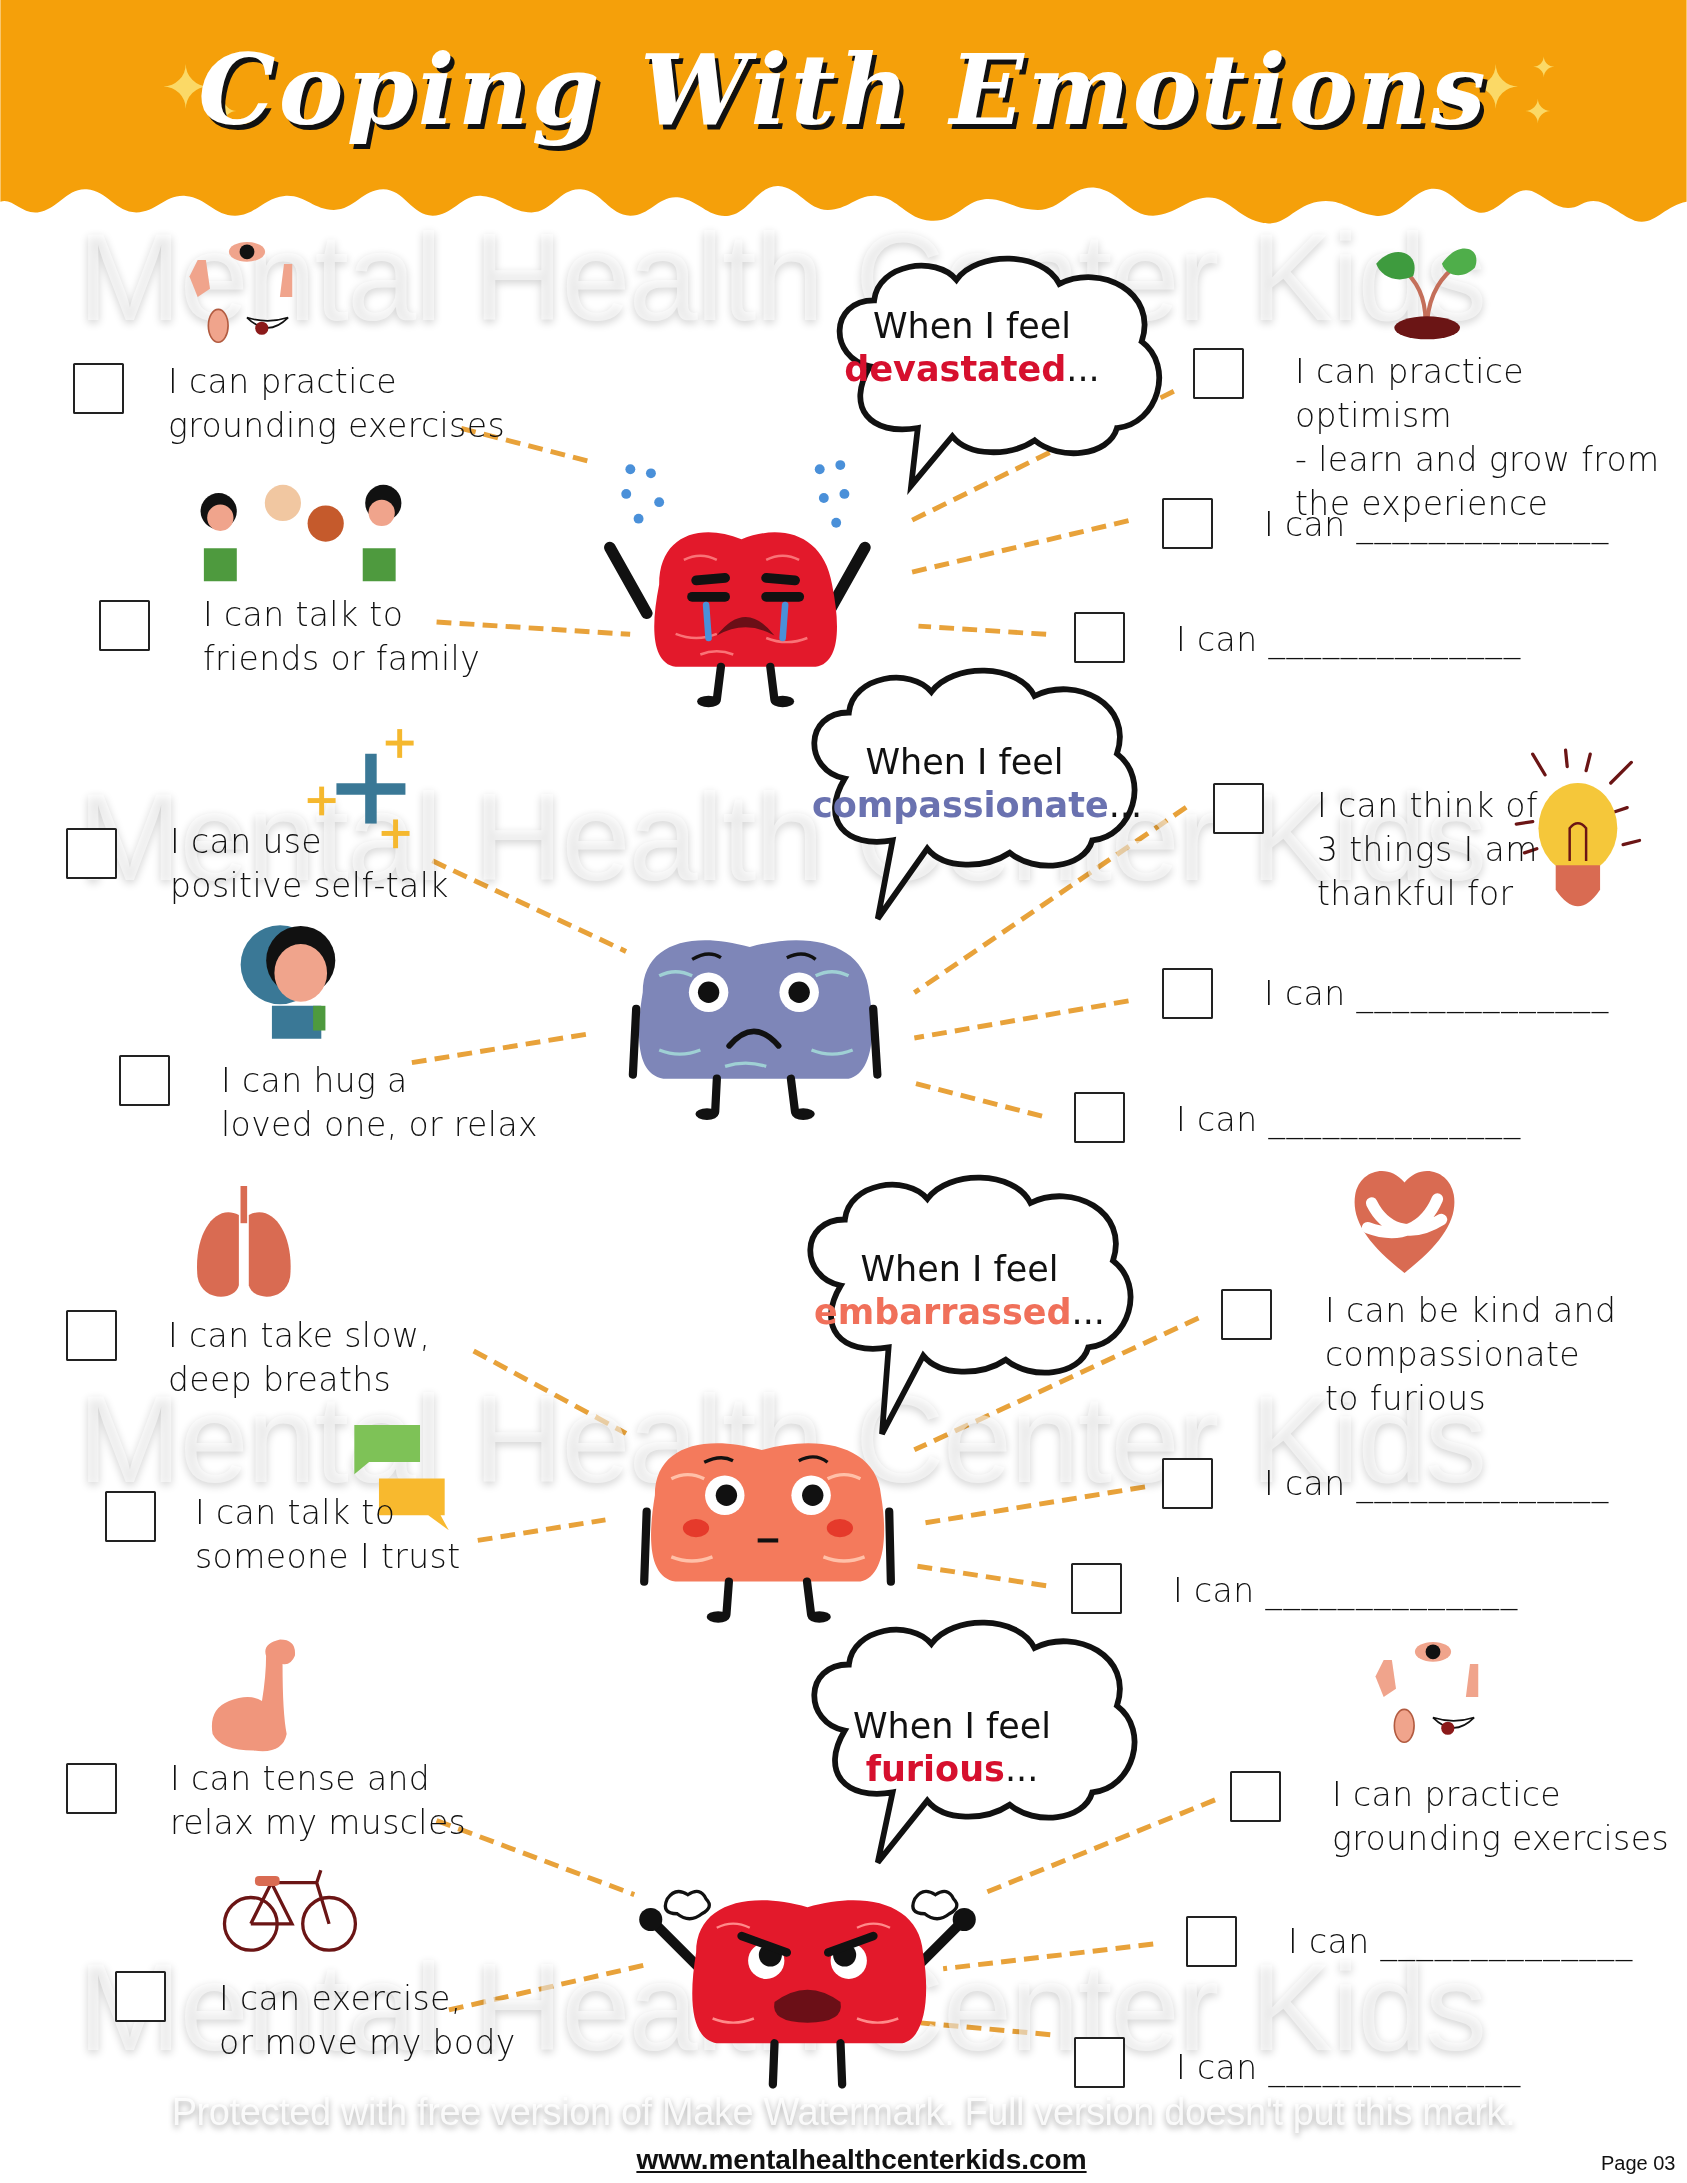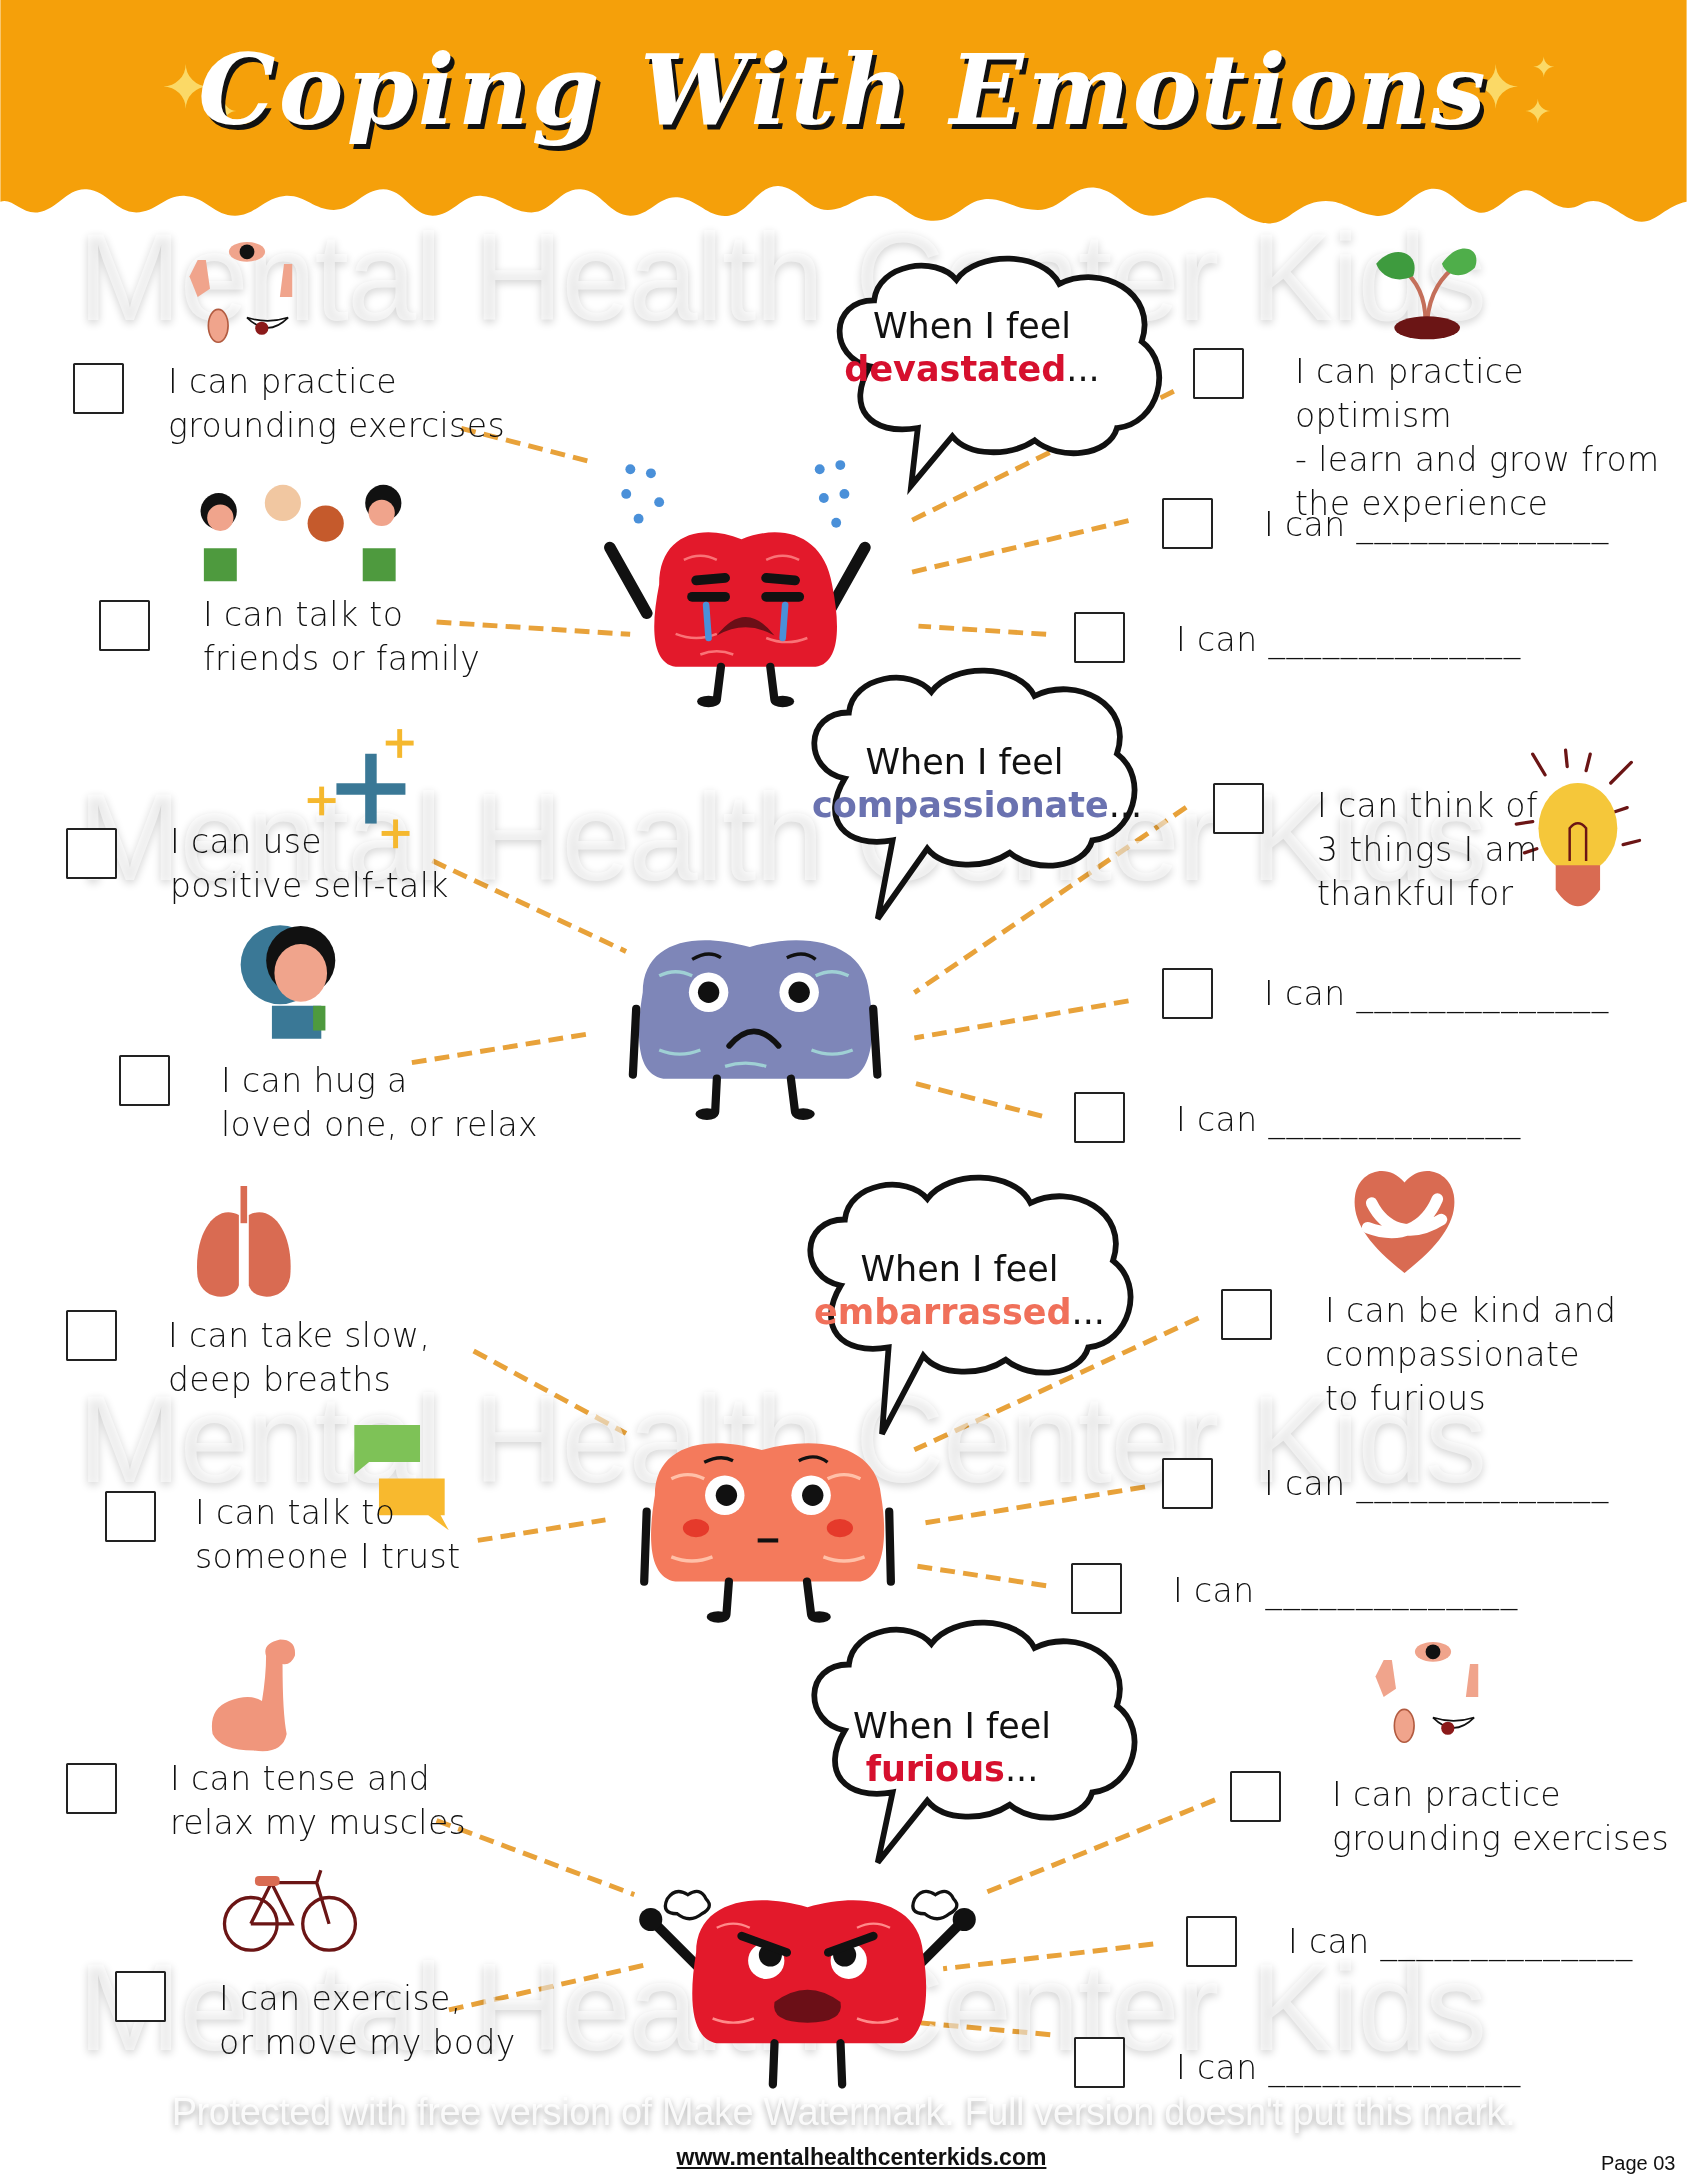--- a/index.html
+++ b/index.html
@@ -34,21 +34,21 @@
     color: rgba(255,255,255,0.55); white-space: nowrap; letter-spacing: -1.6px;
     text-shadow: 0 3.3px 8.2px rgba(0,0,0,0.18); pointer-events: none;
   }
   .protect {
     position: absolute; left: 0; width: 1687px; text-align: center; top: 2091px;
     font-family: "Liberation Sans", sans-serif; font-size: 38px; color: rgba(255,255,255,0.85);
     text-shadow: 0 2.5px 6.6px rgba(0,0,0,0.35); letter-spacing: -0.4px; pointer-events: none;
   }
   .url {
     position: absolute; left: 0; width: 1687px; text-align: center; top: 2144px;
-    font-family: "Liberation Sans", sans-serif; font-weight: bold; font-size: 23px;
+    font-family: "Liberation Sans", sans-serif; font-weight: bold; font-size: 28px;
     color: #111; text-decoration: underline; padding-left: 36px;
   }
   .page { position: absolute; right: 11.5px; top: 2152px; font-size: 20px; color: #111; font-family: "Liberation Sans", sans-serif; }
   svg { position: absolute; overflow: visible; }
 </style>
 </head>
 <body>
 
 <div class="abs header">
   <svg width="1687" height="247" viewBox="0 0 2048 300" style="left:0;top:0">

